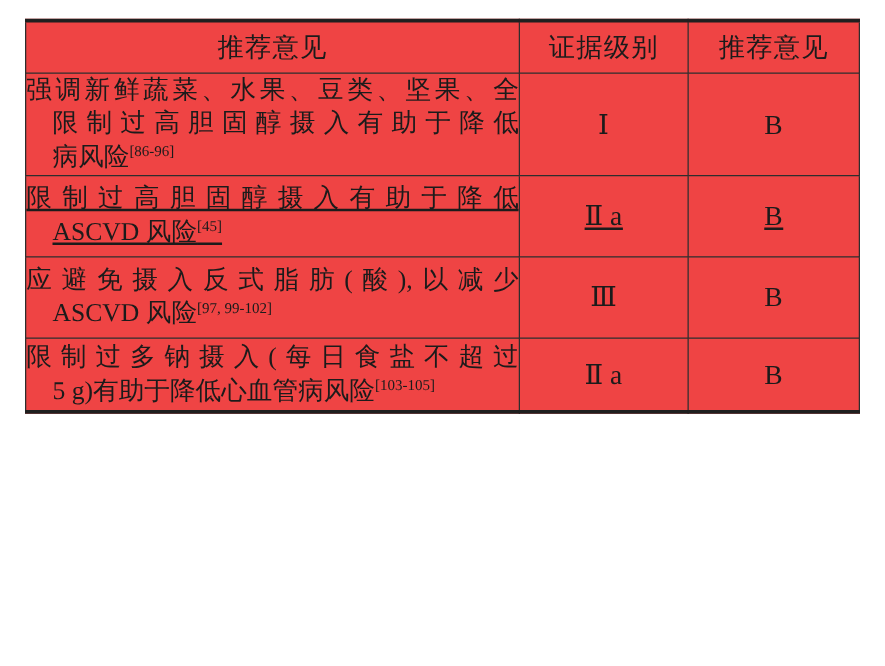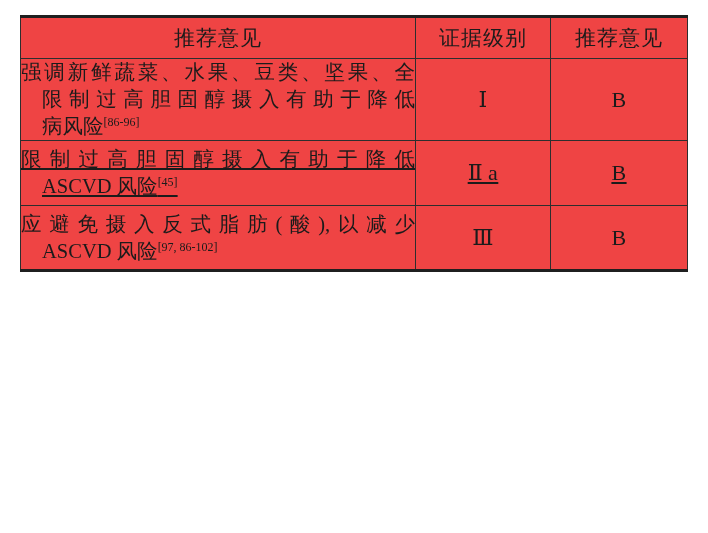--- a/index.html
+++ b/index.html
@@ -114,20 +114,28 @@
           <td class="opinion">
             <div class="line fill">限制过高胆固醇摄入有助于降低</div>
             <div class="line cont">ASCVD 风险<sup class="ref">[45]</sup></div>
           </td>
           <td class="grade">Ⅱ a</td>
           <td class="grade">B</td>
         </tr>
         <tr>
           <td class="opinion">
             <div class="line fill">应避免摄入反式脂肪(酸),以减少</div>
-            <div class="line cont">ASCVD 风险<sup class="ref">[97, 86-102]</sup></div>
+            <div class="line cont">ASCVD 风险<sup class="ref">[97, 99-102]</sup></div>
           </td>
           <td class="grade">Ⅲ</td>
+          <td class="grade">B</td>
+        </tr>
+        <tr>
+          <td class="opinion">
+            <div class="line fill">限制过多钠摄入(每日食盐不超过</div>
+            <div class="line cont">5 g)有助于降低心血管病风险<sup class="ref">[103-105]</sup></div>
+          </td>
+          <td class="grade">Ⅱ a</td>
           <td class="grade">B</td>
         </tr>
       </tbody>
   </table>
 </div>
 
 </body></html>

